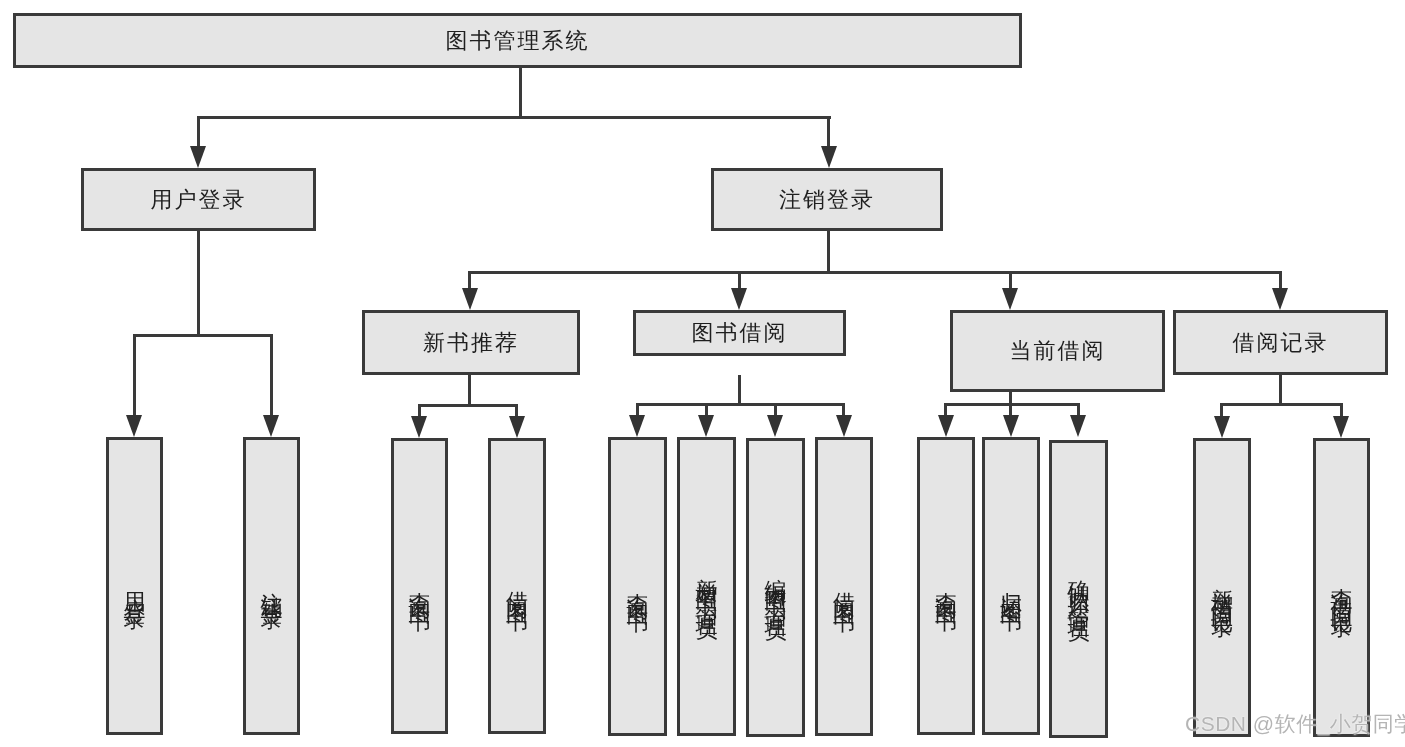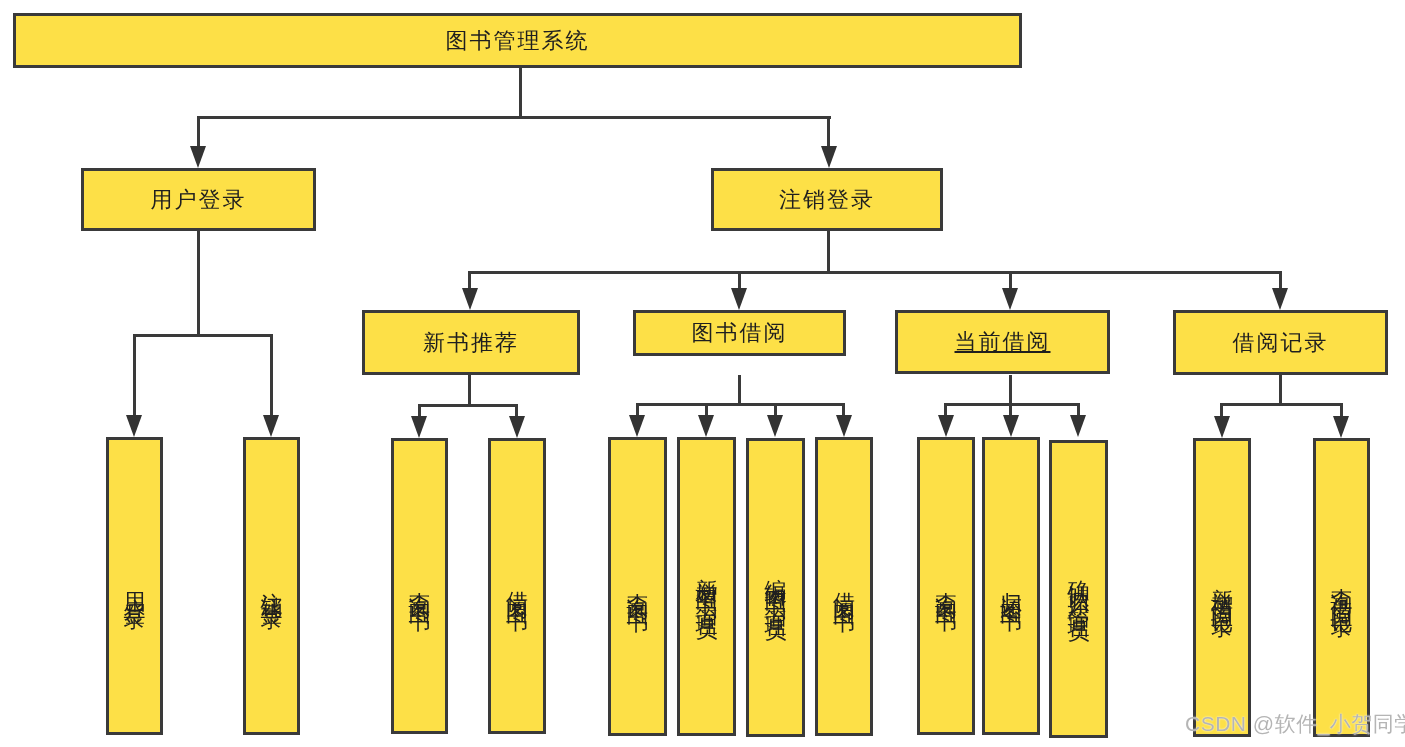--- a/index.html
+++ b/index.html
@@ -8,21 +8,21 @@
     width: 1405px;
     height: 747px;
     background: #ffffff;
     font-family: "Liberation Sans", "DejaVu Sans", sans-serif;
     overflow: hidden;
   }
   .box {
     position: absolute;
     box-sizing: border-box;
     border: 3px solid #3a3a3a;
-    background: #fde047;
+    background: #e5e5e5;
     color: #1f1f1f;
     display: flex;
     align-items: center;
     justify-content: center;
   }
   .box.h {
     font-size: 22px;
     letter-spacing: 2px;
   }
   .box.v {
@@ -119,21 +119,21 @@
   <div class="line" style="left:1340px; top:403px; width:3px; height:16px;"></div>
   <div class="arrow" style="left:1333px; top:416px;"></div>
 
   <div class="box h" style="left:13px;  top:13px;  width:1009px; height:55px;">图书管理系统</div>
 
   <div class="box h" style="left:81px;  top:168px; width:235px; height:63px;">用户登录</div>
   <div class="box h" style="left:711px; top:168px; width:232px; height:63px;">注销登录</div>
 
   <div class="box h" style="left:362px;  top:310px; width:218px; height:65px;text-align:center;">新书推荐</div>
   <div class="box h" style="left:633px;  top:310px; width:213px; height:46px;">图书借阅</div>
-  <div class="box h" style="left:895px;  top:310px; width:215px; height:64px;text-decoration:underline;">当前借阅</div>
+  <div class="box h" style="left:950px;  top:310px; width:215px; height:82px;">当前借阅</div>
   <div class="box h" style="left:1173px; top:310px; width:215px; height:65px;text-align:center;">借阅记录</div>
 
   <div class="box v" style="left:106px; top:437px; width:57px; height:298px;">用户登录</div>
   <div class="box v" style="left:243px; top:437px; width:57px; height:298px;">注销登录</div>
 
   <div class="box v" style="left:391px; top:438px; width:57px; height:296px;">查询图书</div>
   <div class="box v" style="left:488px; top:438px; width:58px; height:296px;">借阅图书</div>
 
   <div class="box v" style="left:608px; top:437px; width:59px; height:299px;">查询图书</div>
   <div class="box v" style="left:677px; top:437px; width:59px; height:299px;">新增图书（管理员）</div>

